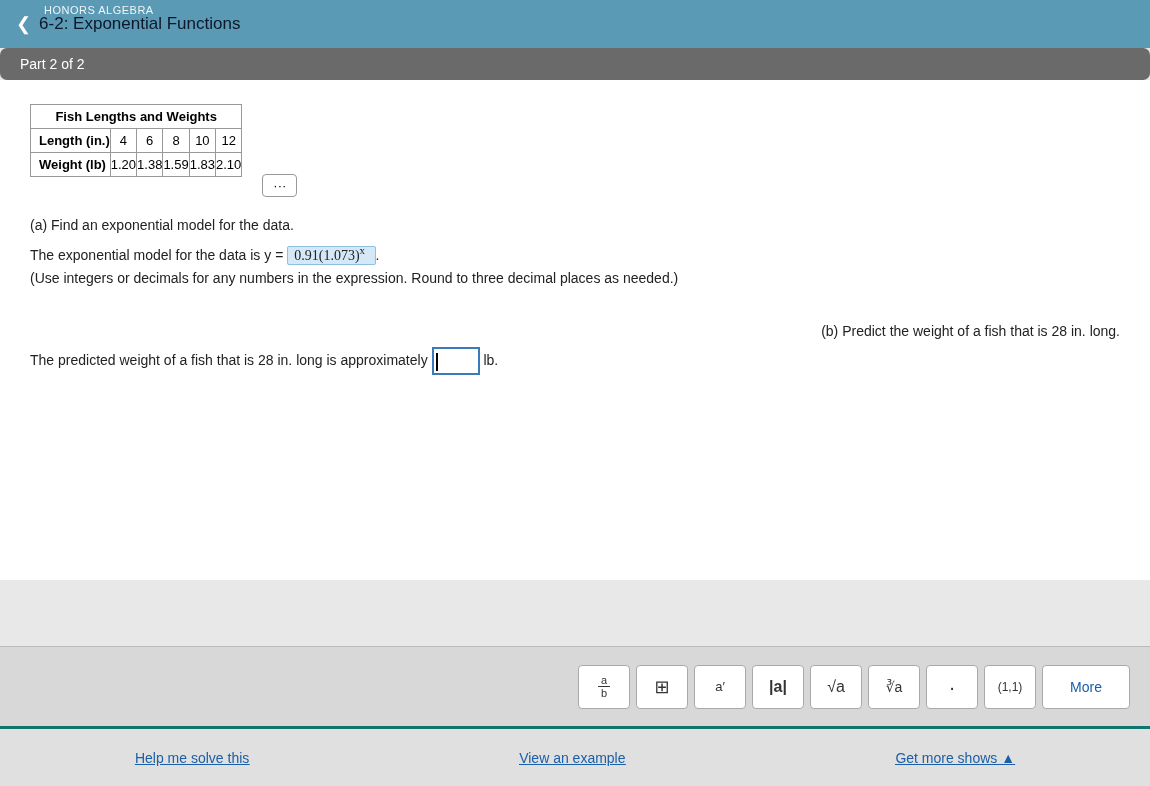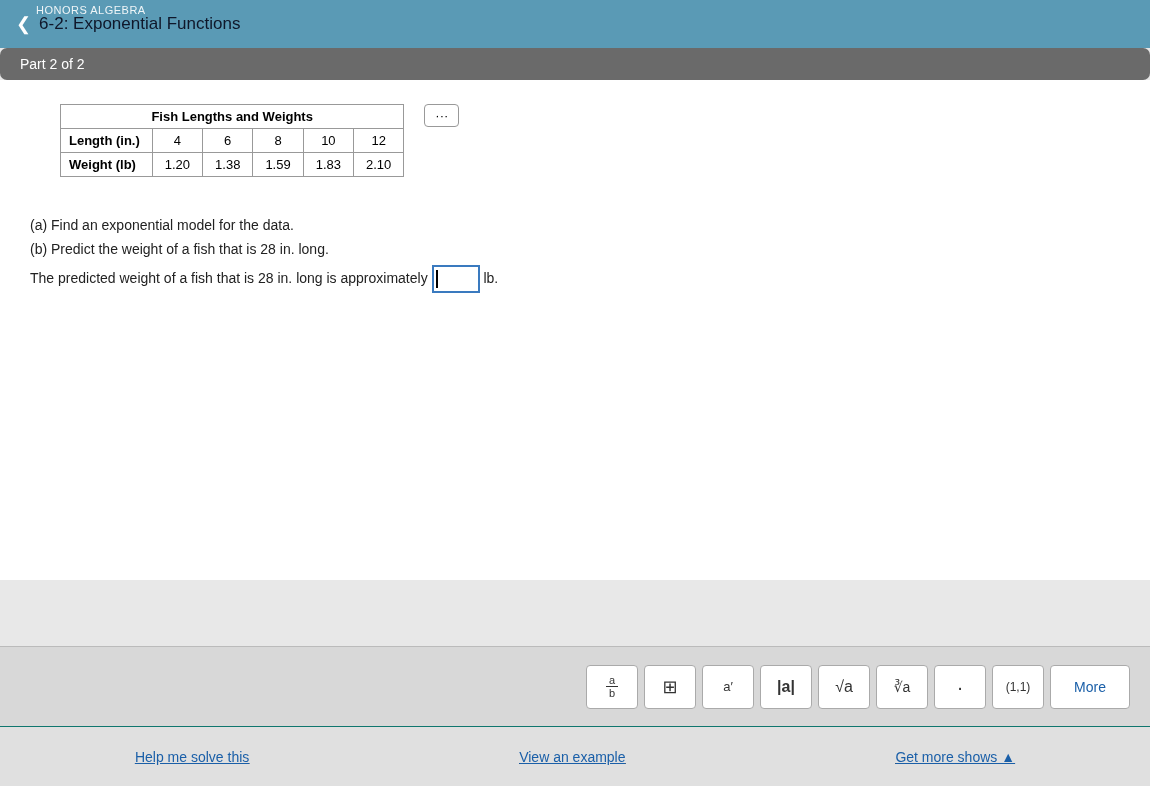--- a/index.html
+++ b/index.html
@@ -29,21 +29,21 @@
     .header-title {
       color: #0f172a;
       font-size: 17px;
       font-weight: 400;
     }
     .honors-label {
       color: white;
       font-size: 11px;
       position: absolute;
       top: 4px;
-      left: 36px;
+      left: 44px;
       opacity: 0.9;
       letter-spacing: 0.5px;
     }
 
     
     .part-banner {
       background: #6a6a6a;
       color: white;
       padding: 8px 20px;
       font-size: 14px;
@@ -79,21 +79,21 @@
       border-bottom: none;
       padding: 4px 8px;
       background: white;
     }
     .fish-table {
       border-collapse: collapse;
       font-size: 13px;
     }
     .fish-table td, .fish-table th {
       border: 1px solid #999;
-      padding: 4px 12px;
+      padding: 4px 0;
       text-align: center;
       background: white;
     }
     .fish-table .row-header {
       text-align: left;
       font-weight: bold;
       padding-left: 8px;
     }
 
     
@@ -181,38 +181,38 @@
       width: 52px;
       height: 44px;
       display: flex;
       align-items: center;
       justify-content: center;
       cursor: pointer;
       font-size: 14px;
       color: #333;
     }
     .math-btn.more-btn {
-      width: 80px;
+      width: 88px;
       font-size: 14px;
       font-weight: 500;
       color: #1a5fa8;
     }
 
     
     .bottom-nav {
       position: absolute;
       bottom: 0;
       left: 0;
       right: 0;
       background: #e0e0e0;
       height: 60px;
       display: flex;
       align-items: center;
       justify-content: space-around;
-      border-top: 1px solid #0f766e;
+      border-top: 3px solid #0f766e;
       text-decoration: underline;
     }
     .bottom-nav-item {
       color: #1a5fa8;
       font-size: 14px;
       cursor: pointer;
       text-decoration: underline;
       font-weight: 500;
     }
   </style>
@@ -225,21 +225,21 @@
   <span class="header-title">6-2: Exponential Functions</span>
 </div>
 
 <div class="part-banner">
   <span>Part 2 of 2</span>
 </div>
 
 <div class="question-area">
 
 
-  <div style="display: flex; align-items: flex-start; margin-bottom: 20px; margin-left: 30px;">
+  <div style="display: flex; align-items: flex-end; margin-bottom: 20px;">
     <div class="fish-table-container">
       <div class="fish-table-title">Fish Lengths and Weights</div>
       <table class="fish-table">
         <tbody>
             <tr>
           <td class="row-header">Length (in.)</td>
           <td>4</td>
           <td>6</td>
           <td>8</td>
           <td>10</td>
@@ -253,22 +253,30 @@
           <td>1.83</td>
           <td>2.10</td>
         </tr>
       </tbody>
         </table>
     </div>
     <button class="ellipsis-btn">···</button>
   </div>
 
   <p class="part-label">(a) Find an exponential model for the data.</p>
-
-  <p class="part-label" style="margin-top: 8px;">(b) Predict the weight of a fish that is 28 in. long.</p>
+  <p class="answer-text">
+    <span>The exponential model for the data is y =</span>
+    <span class="formula-highlight">
+      <span>0.91(1.073)</span><span class="formula-sup">x</span>
+    </span>.
+    <br>
+    <span>(Use integers or decimals for any numbers in the expression. Round to three decimal places as needed.)</span>
+  </p>
+
+  <p class="part-label" style="margin-top: 32px; text-align: right;">(b) Predict the weight of a fish that is 28 in. long.</p>
   <p class="answer-text">
     <span>The predicted weight of a fish that is 28 in. long is approximately</span>
     <span class="answer-input-inline">
       <span class="cursor-indicator"></span>
     </span>
     <span>lb.</span>
     <br>
   </p>
 
 </div>

